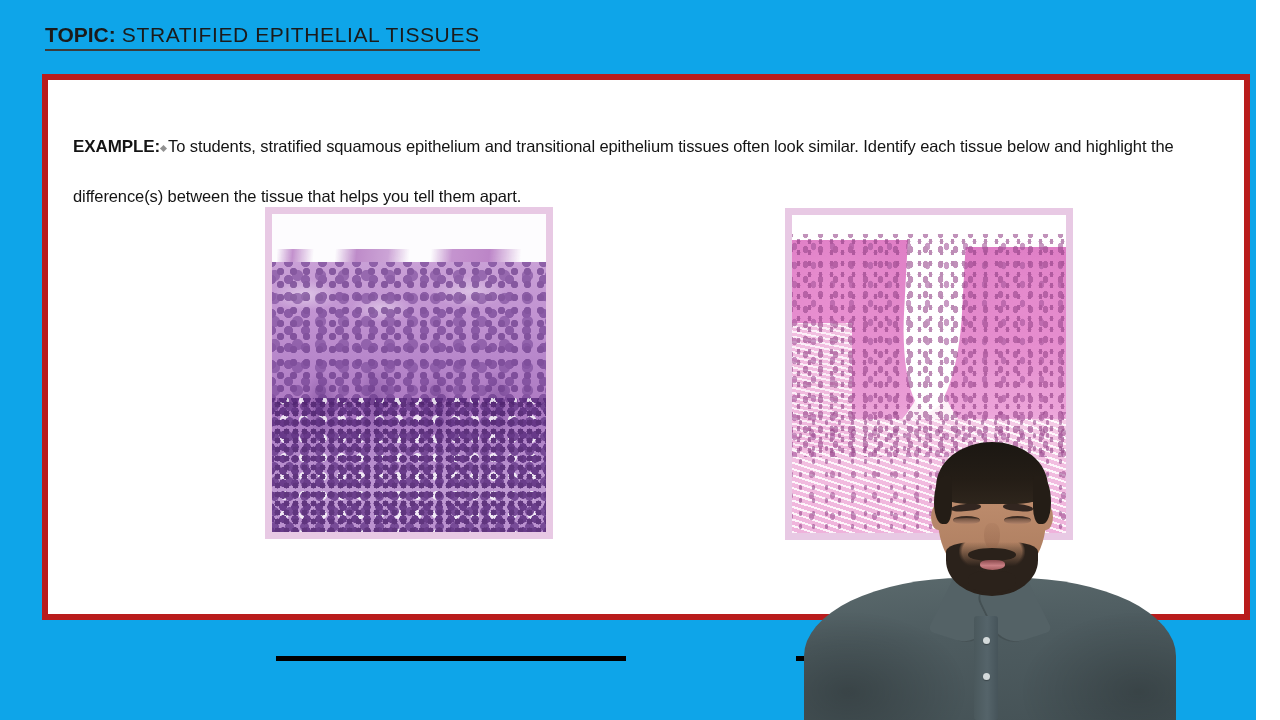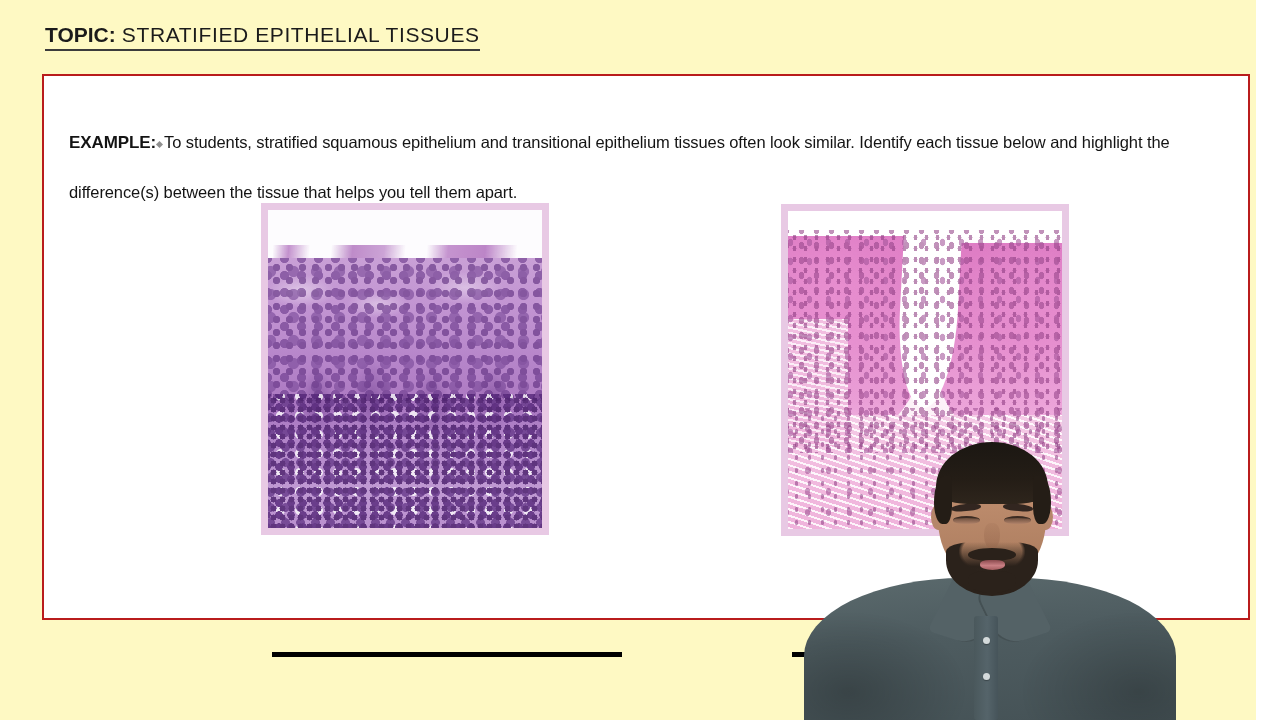--- a/index.html
+++ b/index.html
@@ -10,21 +10,21 @@
     height: 720px;
     overflow: hidden;
     background: #ffffff;
     font-family: "Liberation Sans", sans-serif;
   }
 
   #slide {
     position: relative;
     width: 1256px;
     height: 720px;
-    background: #fef9c3;
+    background: #0ea5e9;
   }
 
   
   #topic-header {
     position: absolute;
     left: 45px;
     top: 24px;
     font-size: 21px;
     letter-spacing: 0.2px;
     color: #1b1b1b;
@@ -42,21 +42,21 @@
     letter-spacing: 0.6px;
   }
 
   
   #content-frame {
     position: absolute;
     left: 42px;
     top: 74px;
     width: 1208px;
     height: 546px;
-    border: 2px solid #b91c1c;
+    border: 6px solid #b91c1c;
     background: #ffffff;
   }
 
   
   #prompt-block {
     position: absolute;
     left: 25px;
     top: 42px;
     width: 1160px;
     font-size: 16.5px;

